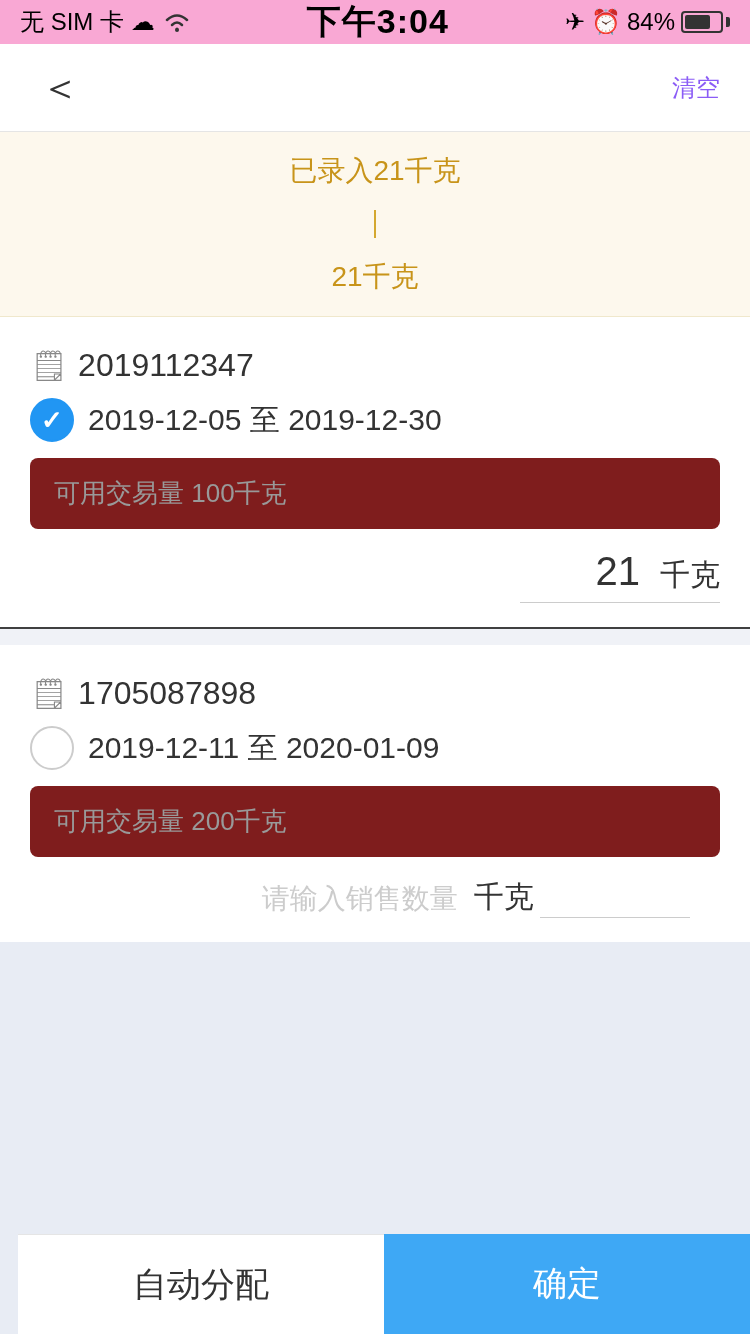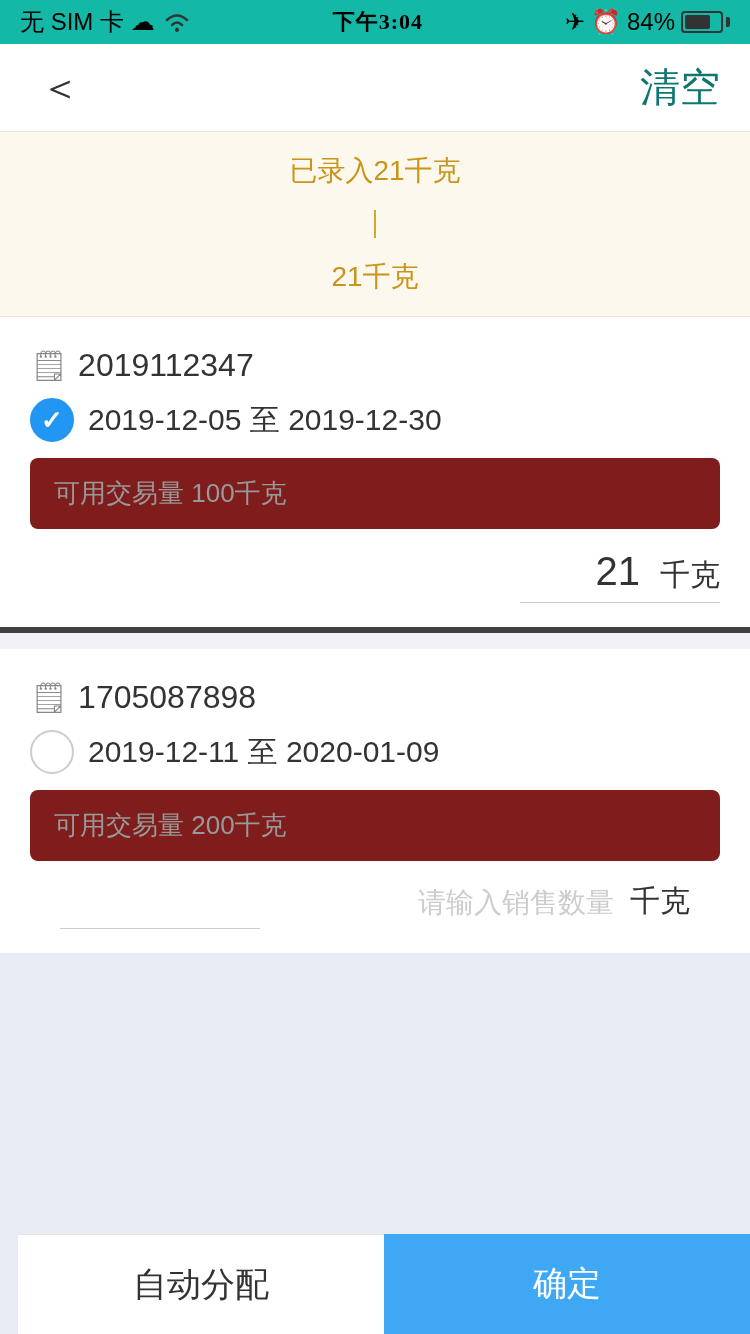--- a/index.html
+++ b/index.html
@@ -9,40 +9,39 @@
       min-height: 1334px;
       font-family: -apple-system, "PingFang SC", "Helvetica Neue", Arial, sans-serif;
       background: #f0f2f7;
       font-size: 28px;
     }
 
     
     .status-bar {
       width: 750px;
       height: 44px;
-      background: #14b8a6;
+      background: #f9a8d4;
       display: flex;
       align-items: center;
       justify-content: space-between;
       padding: 1px 20px;
       font-size: 26px;
       font-weight: 500;
       gap: 8px;
     }
     .status-left {
       display: flex;
       align-items: center;
       gap: 8px;
       font-size: 24px;
     }
     .status-center {
-      font-size: 22px;
+      font-size: 34px;
       font-weight: 600;
       letter-spacing: 1px;
-      font-family: Liberation Serif, serif;
     }
     .status-right {
       display: flex;
       align-items: center;
       gap: 6px;
       font-size: 24px;
     }
     .battery-icon {
       display: inline-flex;
       align-items: center;
@@ -89,22 +88,22 @@
       cursor: pointer;
       font-weight: 300;
       padding: 10px;
     }
     .nav-title {
       font-size: 36px;
       font-weight: 600;
       color: #333;
     }
     .nav-action {
-      font-size: 40px;
-      color: #0f766e;
+      font-size: 24px;
+      color: #8b5cf6;
       cursor: pointer;
     }
 
     
     .info-banner {
       width: 750px;
       background: #fdf8ed;
       padding: 20px 30px;
       display: flex;
       align-items: center;
@@ -190,21 +189,21 @@
     }
 
     
     .amount-row {
       background: #fff;
       padding: 20px 30px 24px 30px;
       display: flex;
       justify-content: flex-end;
       align-items: baseline;
       gap: 20px;
-      border-bottom: 6px solid #404040;
+      border-bottom: 2px solid #404040;
     }
     .amount-value {
       font-size: 40px;
       color: #333;
       font-weight: 500;
     }
     .amount-unit {
       font-size: 30px;
       color: #333;
     }
@@ -373,21 +372,21 @@
       </div>
       <span class="batch-date">2019-12-11 至 2020-01-09</span>
     </div>
     <div class="batch-qty-box">
       <span class="batch-qty-text">可用交易量 200千克</span>
     </div>
   </div>
 
   <div style="background:#fff; padding: 0 30px 0 30px;">
     <div class="input-row">
-      <div style="display:flex; flex-direction:column; gap:6px; flex:1;">
+      <div style="display:flex; align-items:flex-end; gap:6px; flex:1;">
         <div style="display:flex; align-items:center; gap:16px; justify-content:flex-end; width:100%;">
           <input class="qty-input" type="text" placeholder="请输入销售数量" style="">
           <span class="input-unit">千克</span>
         </div>
         <div class="input-underline"></div>
       </div>
     </div>
   </div>
 
   <div class="empty-area"></div>

